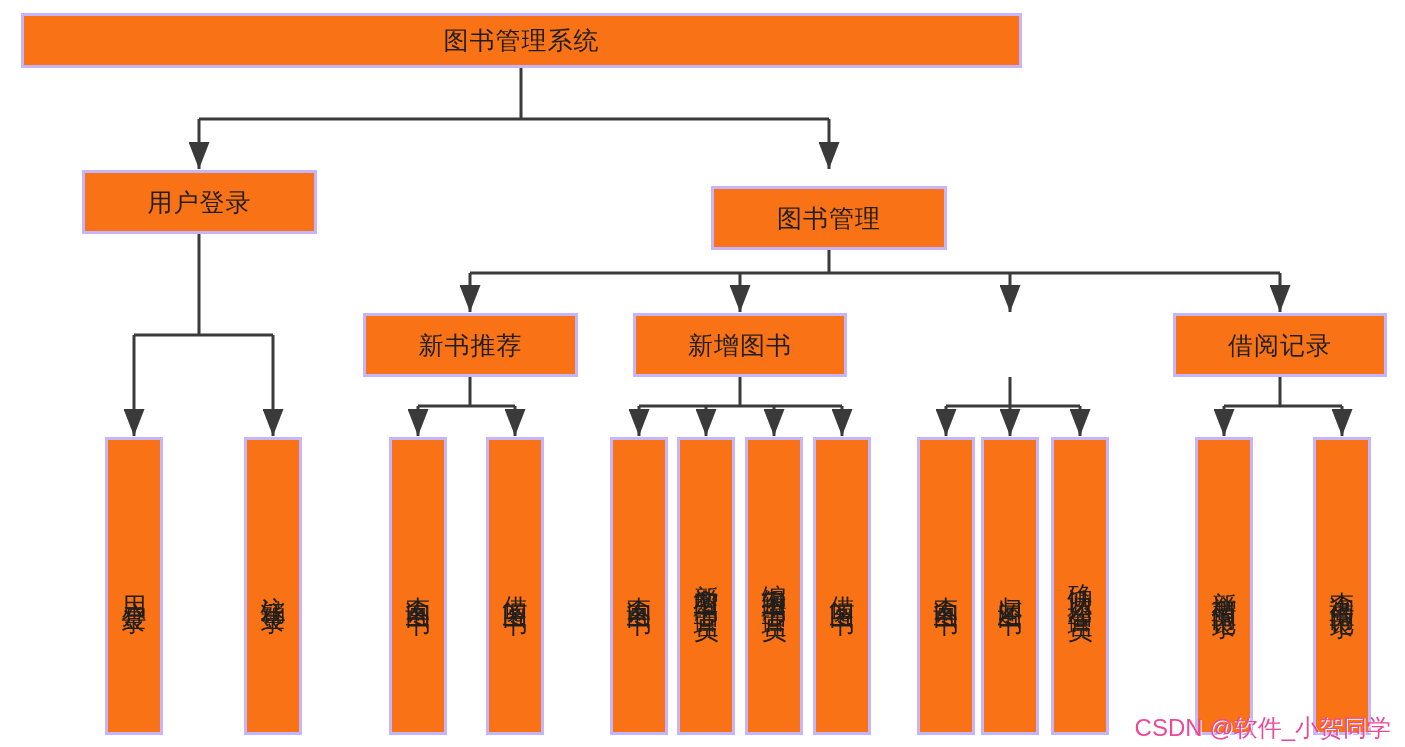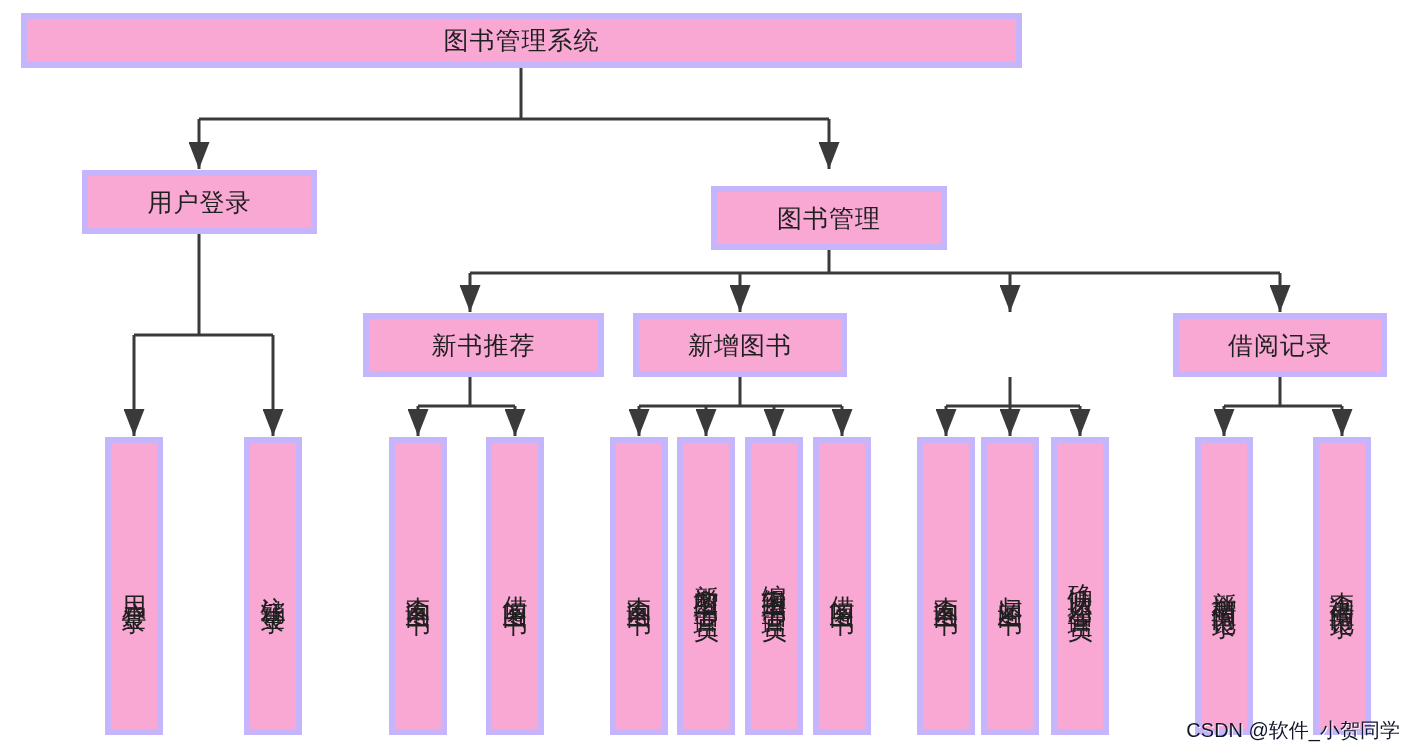--- a/index.html
+++ b/index.html
@@ -1,24 +1,24 @@
 <!DOCTYPE html>
 <html><head>
 <meta charset="utf-8">
 <style>
   html,body{margin:0;padding:0;background:#ffffff;}
   body{width:1405px;height:747px;overflow:hidden;font-family:"Liberation Sans",sans-serif;}
   .stage{position:relative;width:1405px;height:747px;background:#ffffff;}
   .connectors{position:absolute;left:0;top:0;z-index:0;}
-  .node{position:absolute;box-sizing:border-box;background:#f9a8d4;border:6px solid #c4b5fd;
+  .node{position:absolute;box-sizing:border-box;background:#f97316;border:3px solid #c4b5fd;
         display:flex;align-items:center;justify-content:center;z-index:1;}
   .hlabel{font-size:25px;color:#1f1f1f;letter-spacing:1px;white-space:nowrap;}
   .vlabel{writing-mode:vertical-rl;text-orientation:mixed;font-size:25px;color:#1f1f1f;
           letter-spacing:5px;line-height:1;white-space:nowrap;}
-  .watermark{position:absolute;right:5px;bottom:3px;z-index:2;font-size:20px;color:#0f172a;
+  .watermark{position:absolute;right:14px;bottom:3px;z-index:2;font-size:24px;color:#ec4899;
              text-shadow:1px 1px 0 #ffffff;white-space:nowrap;}
 </style>
 </head>
 <body>
 
 <div class="stage">
 
   <svg class="connectors" width="1405" height="747" viewBox="0 0 1405 747">
     <defs>
       <marker id="arrowhead" viewBox="0 0 9 7" refX="9" refY="3.5" markerWidth="9" markerHeight="7" orient="auto" markerUnits="strokeWidth">
@@ -66,21 +66,21 @@
     <span class="hlabel">图书管理系统</span>
   </div>
 
   <div class="node" style="left:82px;top:170px;width:235px;height:64px">
     <span class="hlabel">用户登录</span>
   </div>
   <div class="node" style="left:711px;top:186px;width:236px;height:64px">
     <span class="hlabel">图书管理</span>
   </div>
 
-  <div class="node" style="left:363px;top:313px;width:241px;height:64px">
+  <div class="node" style="left:363px;top:313px;width:215px;height:64px">
     <span class="hlabel">新书推荐</span>
   </div>
   <div class="node" style="left:633px;top:313px;width:214px;height:64px">
     <span class="hlabel">新增图书</span>
   </div>
   <div class="node" style="left:1173px;top:313px;width:214px;height:64px">
     <span class="hlabel">借阅记录</span>
   </div>
 
   <div class="node leaf" style="left:105px;top:437px;width:58px;height:298px">

